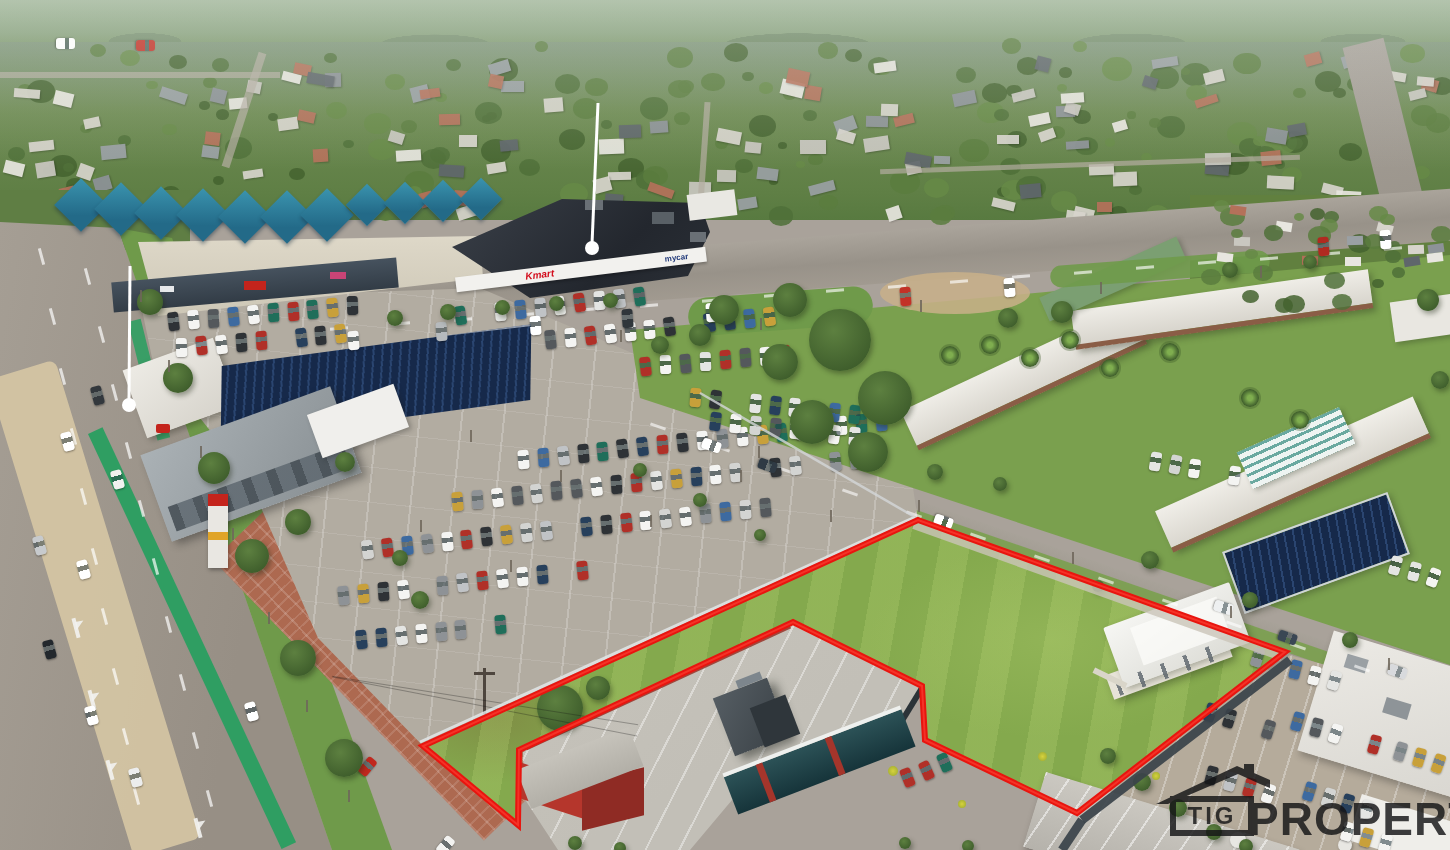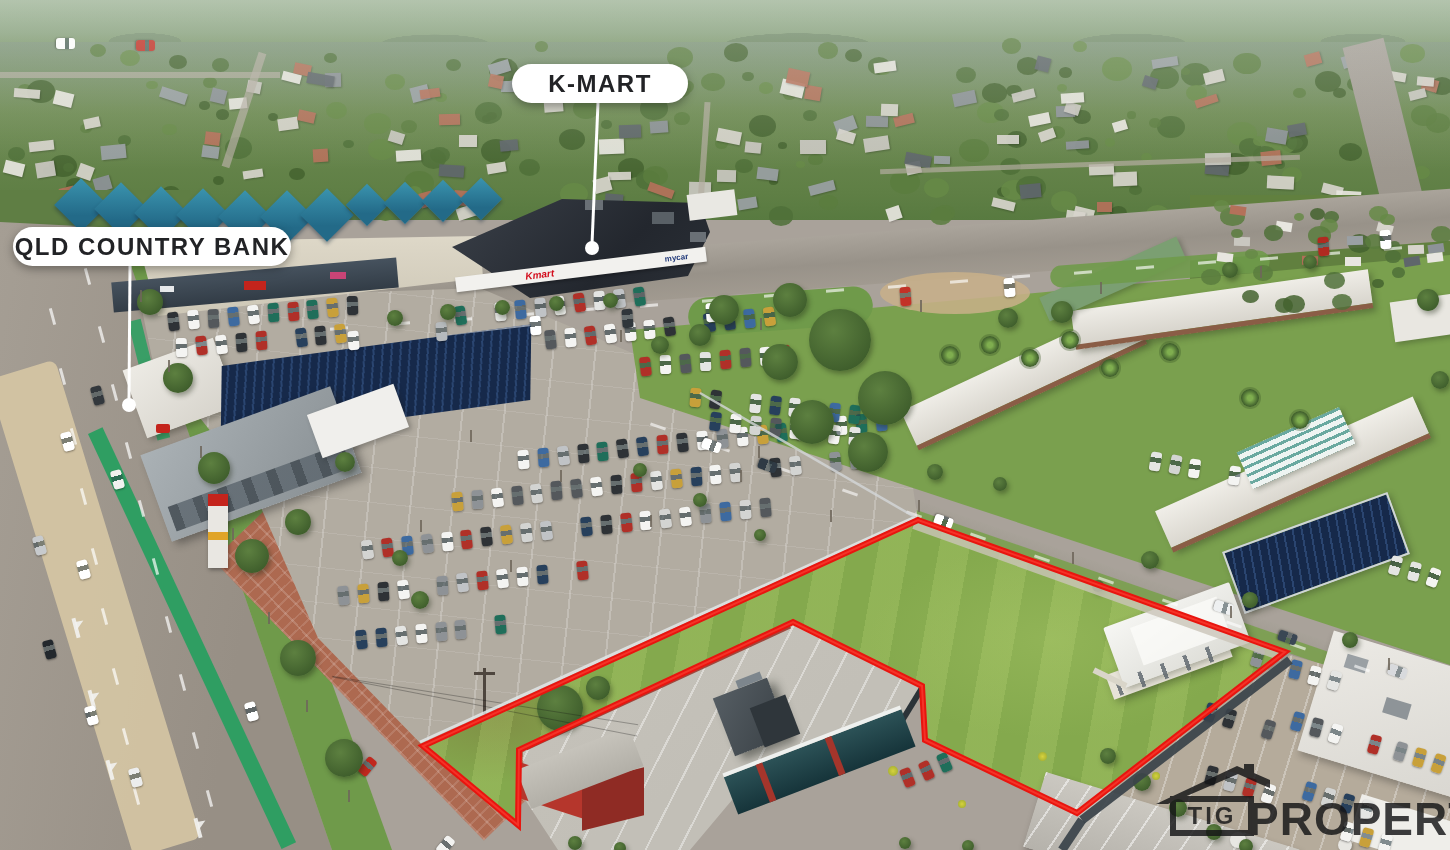--- a/index.html
+++ b/index.html
@@ -859,22 +859,20 @@
     <g>
       <line x1="598" y1="103" x2="592" y2="244" stroke="#fff" stroke-width="3"></line>
       <circle cx="592" cy="248" r="7" fill="#fff"></circle>
     </g>
     <g>
       <line x1="130" y1="266" x2="129" y2="400" stroke="#fff" stroke-width="3"></line>
       <circle cx="129" cy="405" r="7" fill="#fff"></circle>
     </g>
   </svg>
 
-  <div class="callout" style="left:512px;top:64px;width:176px;">K-MART</div>
-  <div class="callout" style="left:13px;top:227px;width:278px;">QLD COUNTRY BANK</div>
 
   <div class="watermark">
     <svg class="wm-roof" viewBox="0 0 114 40">
       <polygon points="0,40 81,2 88,5 88,0 98,0 98,9 114,16 114,24 104,20 82,10 12,40" fill="#141416"></polygon>
     </svg>
     <div class="wm-box"><span>TIG</span></div>
     <div class="wm-word">PROPERTY</div>
   </div>
 </div>
 

